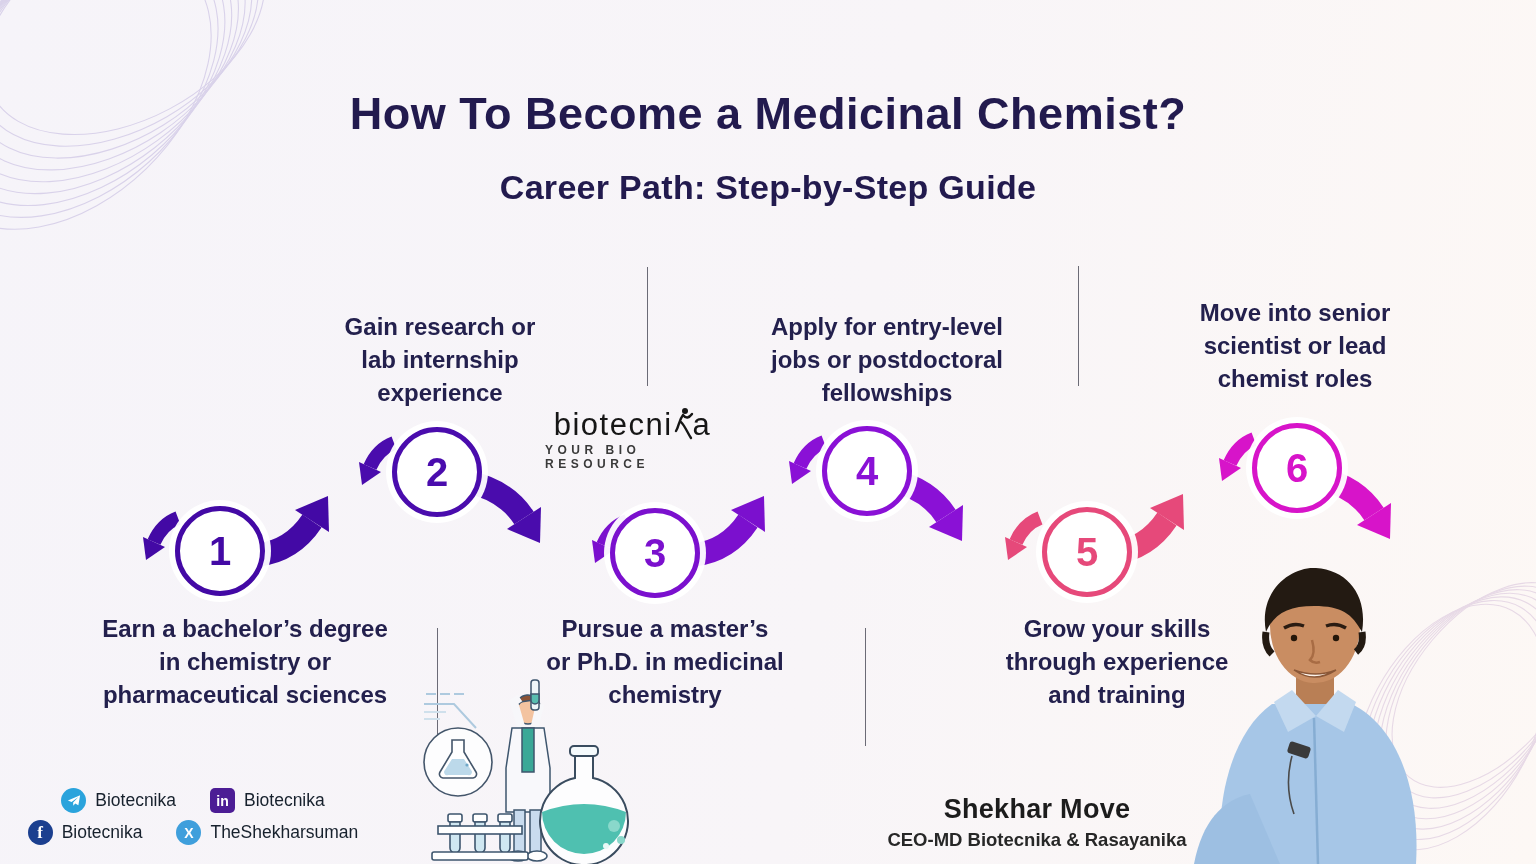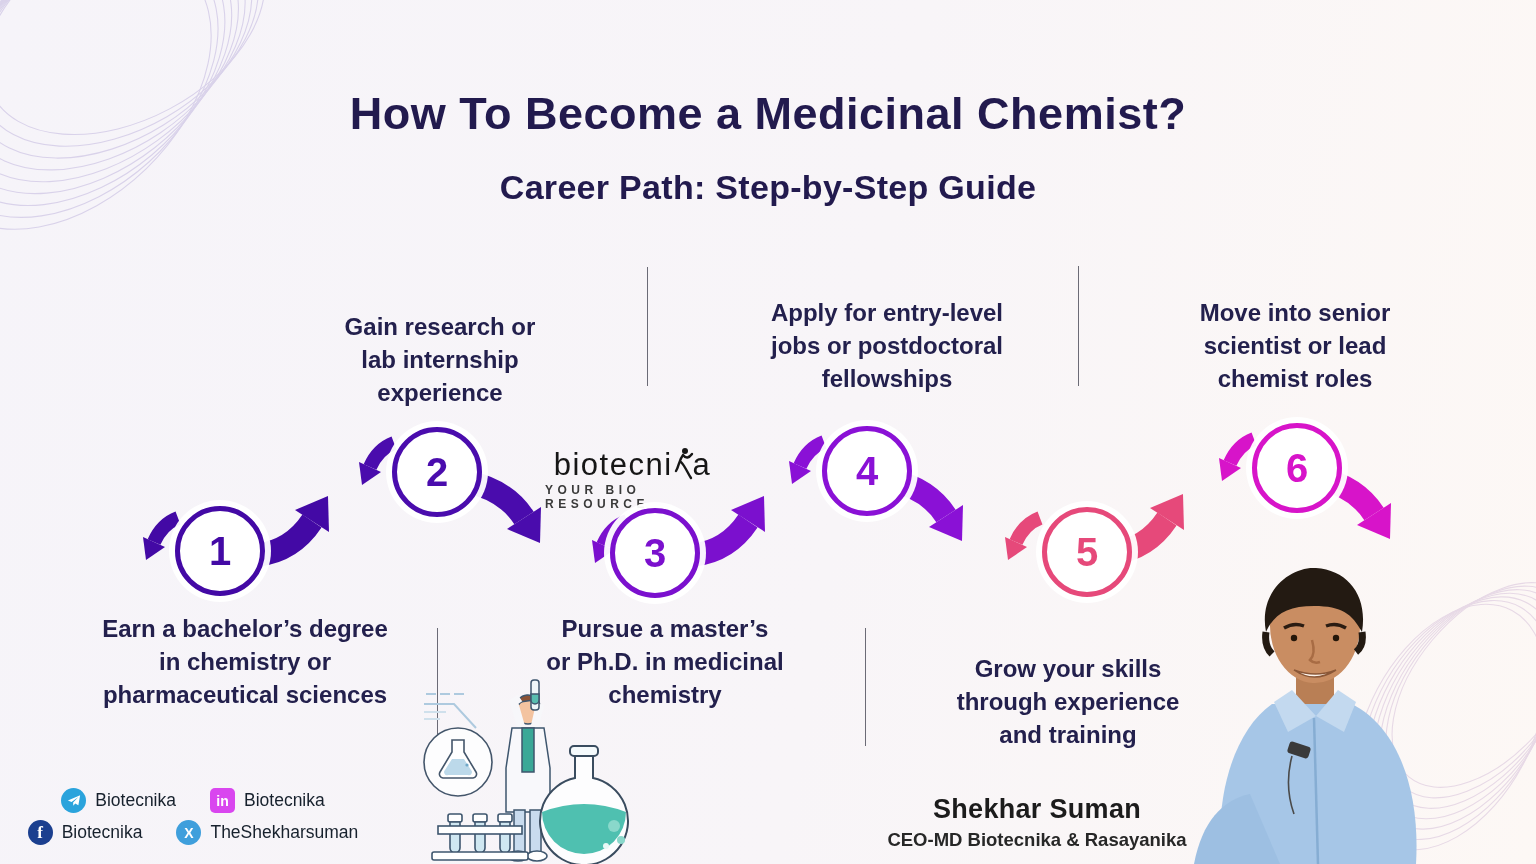--- a/index.html
+++ b/index.html
@@ -27,31 +27,31 @@
   }
   
   .step-circle{
     width:80px;height:80px;border-radius:50%;
     background:#ffffff;border:5px solid currentColor;
     box-shadow:0 0 0 6px rgba(255,255,255,.95);
     display:flex;align-items:center;justify-content:center;
     font-size:40px;font-weight:700;
   }
   
-  .logo{display:flex;flex-direction:column;align-items:center;margin-top:40px;}
+  .logo{display:flex;flex-direction:column;align-items:center;}
   .logo-row{display:flex;align-items:flex-end;color:#161616;}
   .logo-text{font-size:31px;font-weight:500;letter-spacing:1.5px;line-height:30px;}
   .logo-tagline{font-size:12px;letter-spacing:4.5px;color:#3a3a3a;margin-top:3px;font-weight:600;}
   
   .social{display:flex;flex-direction:column;gap:7px;align-items:center;}
   .social-row{display:flex;gap:34px;align-items:center;}
   .social-item{display:flex;gap:9px;align-items:center;font-size:17.5px;font-weight:500;color:#17212d;}
   .sicon{width:25px;height:25px;border-radius:50%;display:flex;align-items:center;justify-content:center;flex:0 0 auto;}
   .sicon svg{display:block;}
-  .sicon.linkedin{border-radius:5px;background:#d946ef;color:#fff;font-size:14px;font-weight:700;}
+  .sicon.linkedin{border-radius:5px;background:#4c1d95;color:#fff;font-size:14px;font-weight:700;}
   .sicon.telegram{background:#2aa3dc;}
   .sicon.facebook{background:#1b3f8f;color:#fff;font-size:17px;font-weight:700;font-family:"Liberation Serif",serif;}
   .sicon.x{background:#3f9fdc;color:#fff;font-size:14px;font-weight:800;}
   
   .author{text-align:center;}
   .author-name{font-size:27px;font-weight:800;color:#1c1c1c;letter-spacing:.3px;}
   .author-title{font-size:18.5px;font-weight:700;color:#272727;margin-top:4px;}
   svg{overflow:visible;}
 </style>
 </head>
@@ -177,24 +177,24 @@
 
 <div class="abs step-label" style="left:75px;top:612px;width:340px;">Earn a bachelor’s degree
 in chemistry or
 pharmaceutical sciences</div>
 <div class="abs step-label" style="left:300px;top:310px;width:280px;">Gain research or
 lab internship
 experience</div>
 <div class="abs step-label" style="left:525px;top:612px;width:280px;">Pursue a master’s
 or Ph.D. in medicinal
 chemistry</div>
-<div class="abs step-label" style="left:747px;top:296px;width:280px;">Apply for entry-level
+<div class="abs step-label" style="left:747px;top:310px;width:280px;">Apply for entry-level
 jobs or postdoctoral
 fellowships</div>
-<div class="abs step-label" style="left:928px;top:612px;width:280px;margin-top:40px;">Grow your skills
+<div class="abs step-label" style="left:977px;top:612px;width:280px;">Grow your skills
 through experience
 and training</div>
 <div class="abs step-label" style="left:1155px;top:296px;width:280px;">Move into senior
 scientist or lead
 chemist roles</div>
 
 <svg class="abs" style="left:418px;top:662px;" width="252" height="202" viewBox="0 0 252 202">
 
   <path d="M8,32 h10 m4,0 h10 m4,0 h10 M6,42 h30 l22,24" fill="none" stroke="#aecadf" stroke-width="2"></path>
   <path d="M6,50 h22 M6,57 h16" stroke="#cfe0ec" stroke-width="2"></path>
@@ -291,15 +291,15 @@
       <span>Biotecnika</span>
     </div>
     <div class="social-item">
       <span class="sicon x">X</span>
       <span>TheShekharsuman</span>
     </div>
   </div>
 </div>
 
 <div class="abs author" style="left:872px;top:794px;width:330px;">
-  <div class="author-name">Shekhar Suman</div>
+  <div class="author-name">Shekhar Move</div>
   <div class="author-title">CEO-MD Biotecnika &amp; Rasayanika</div>
 </div>
 
 </body></html>

